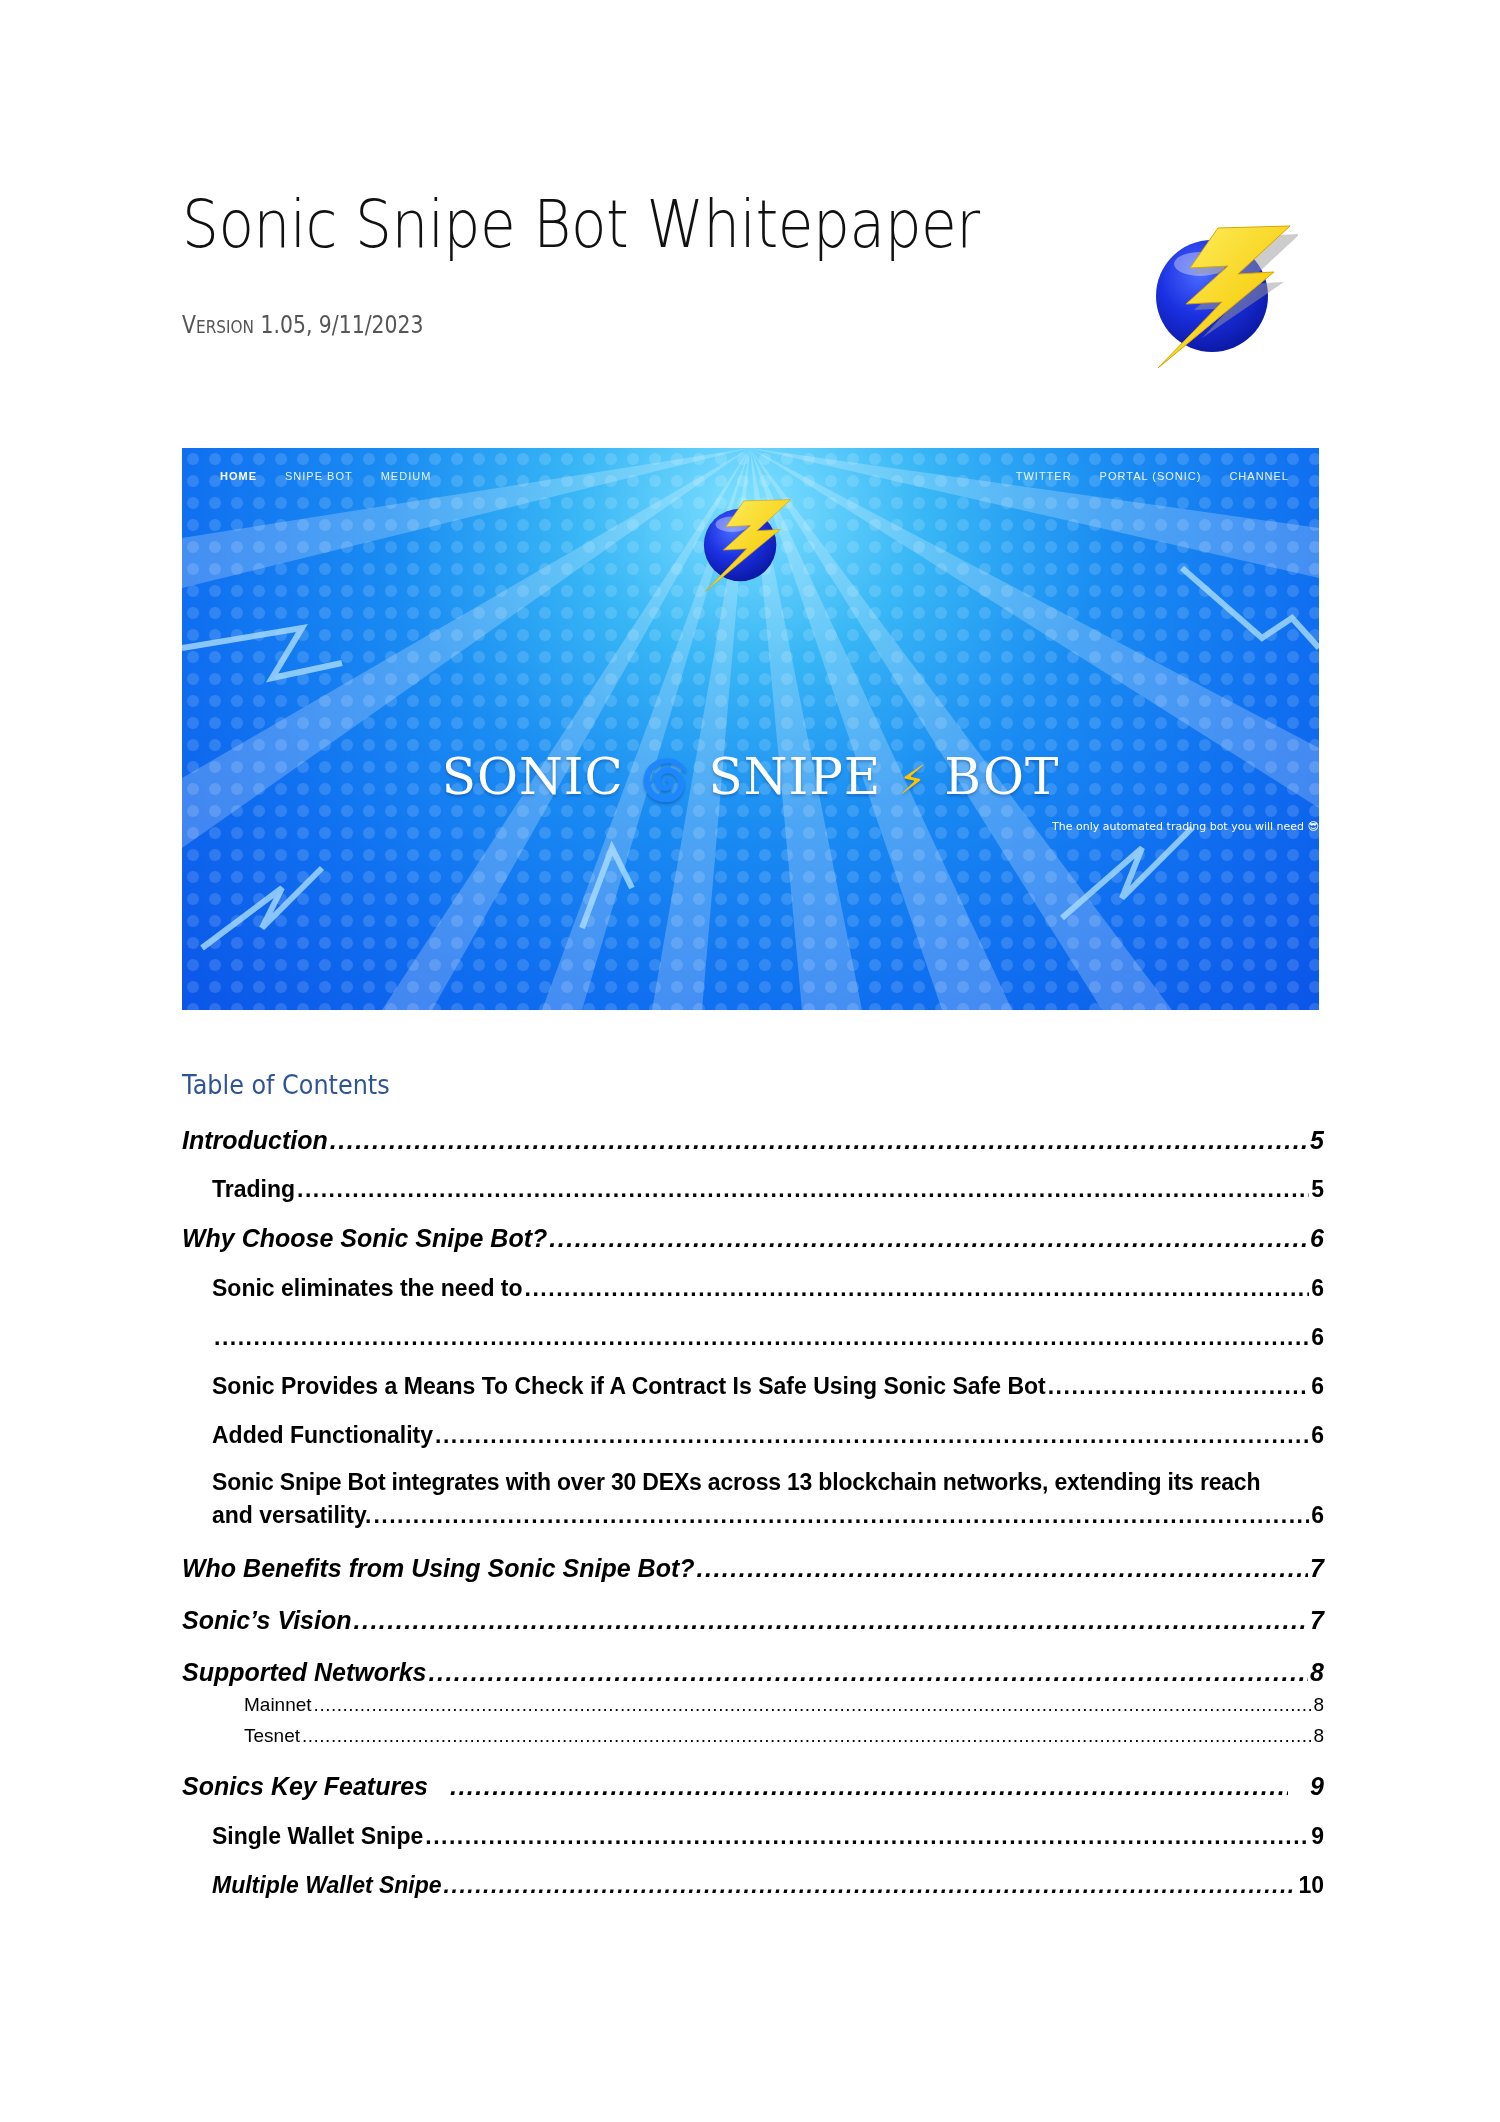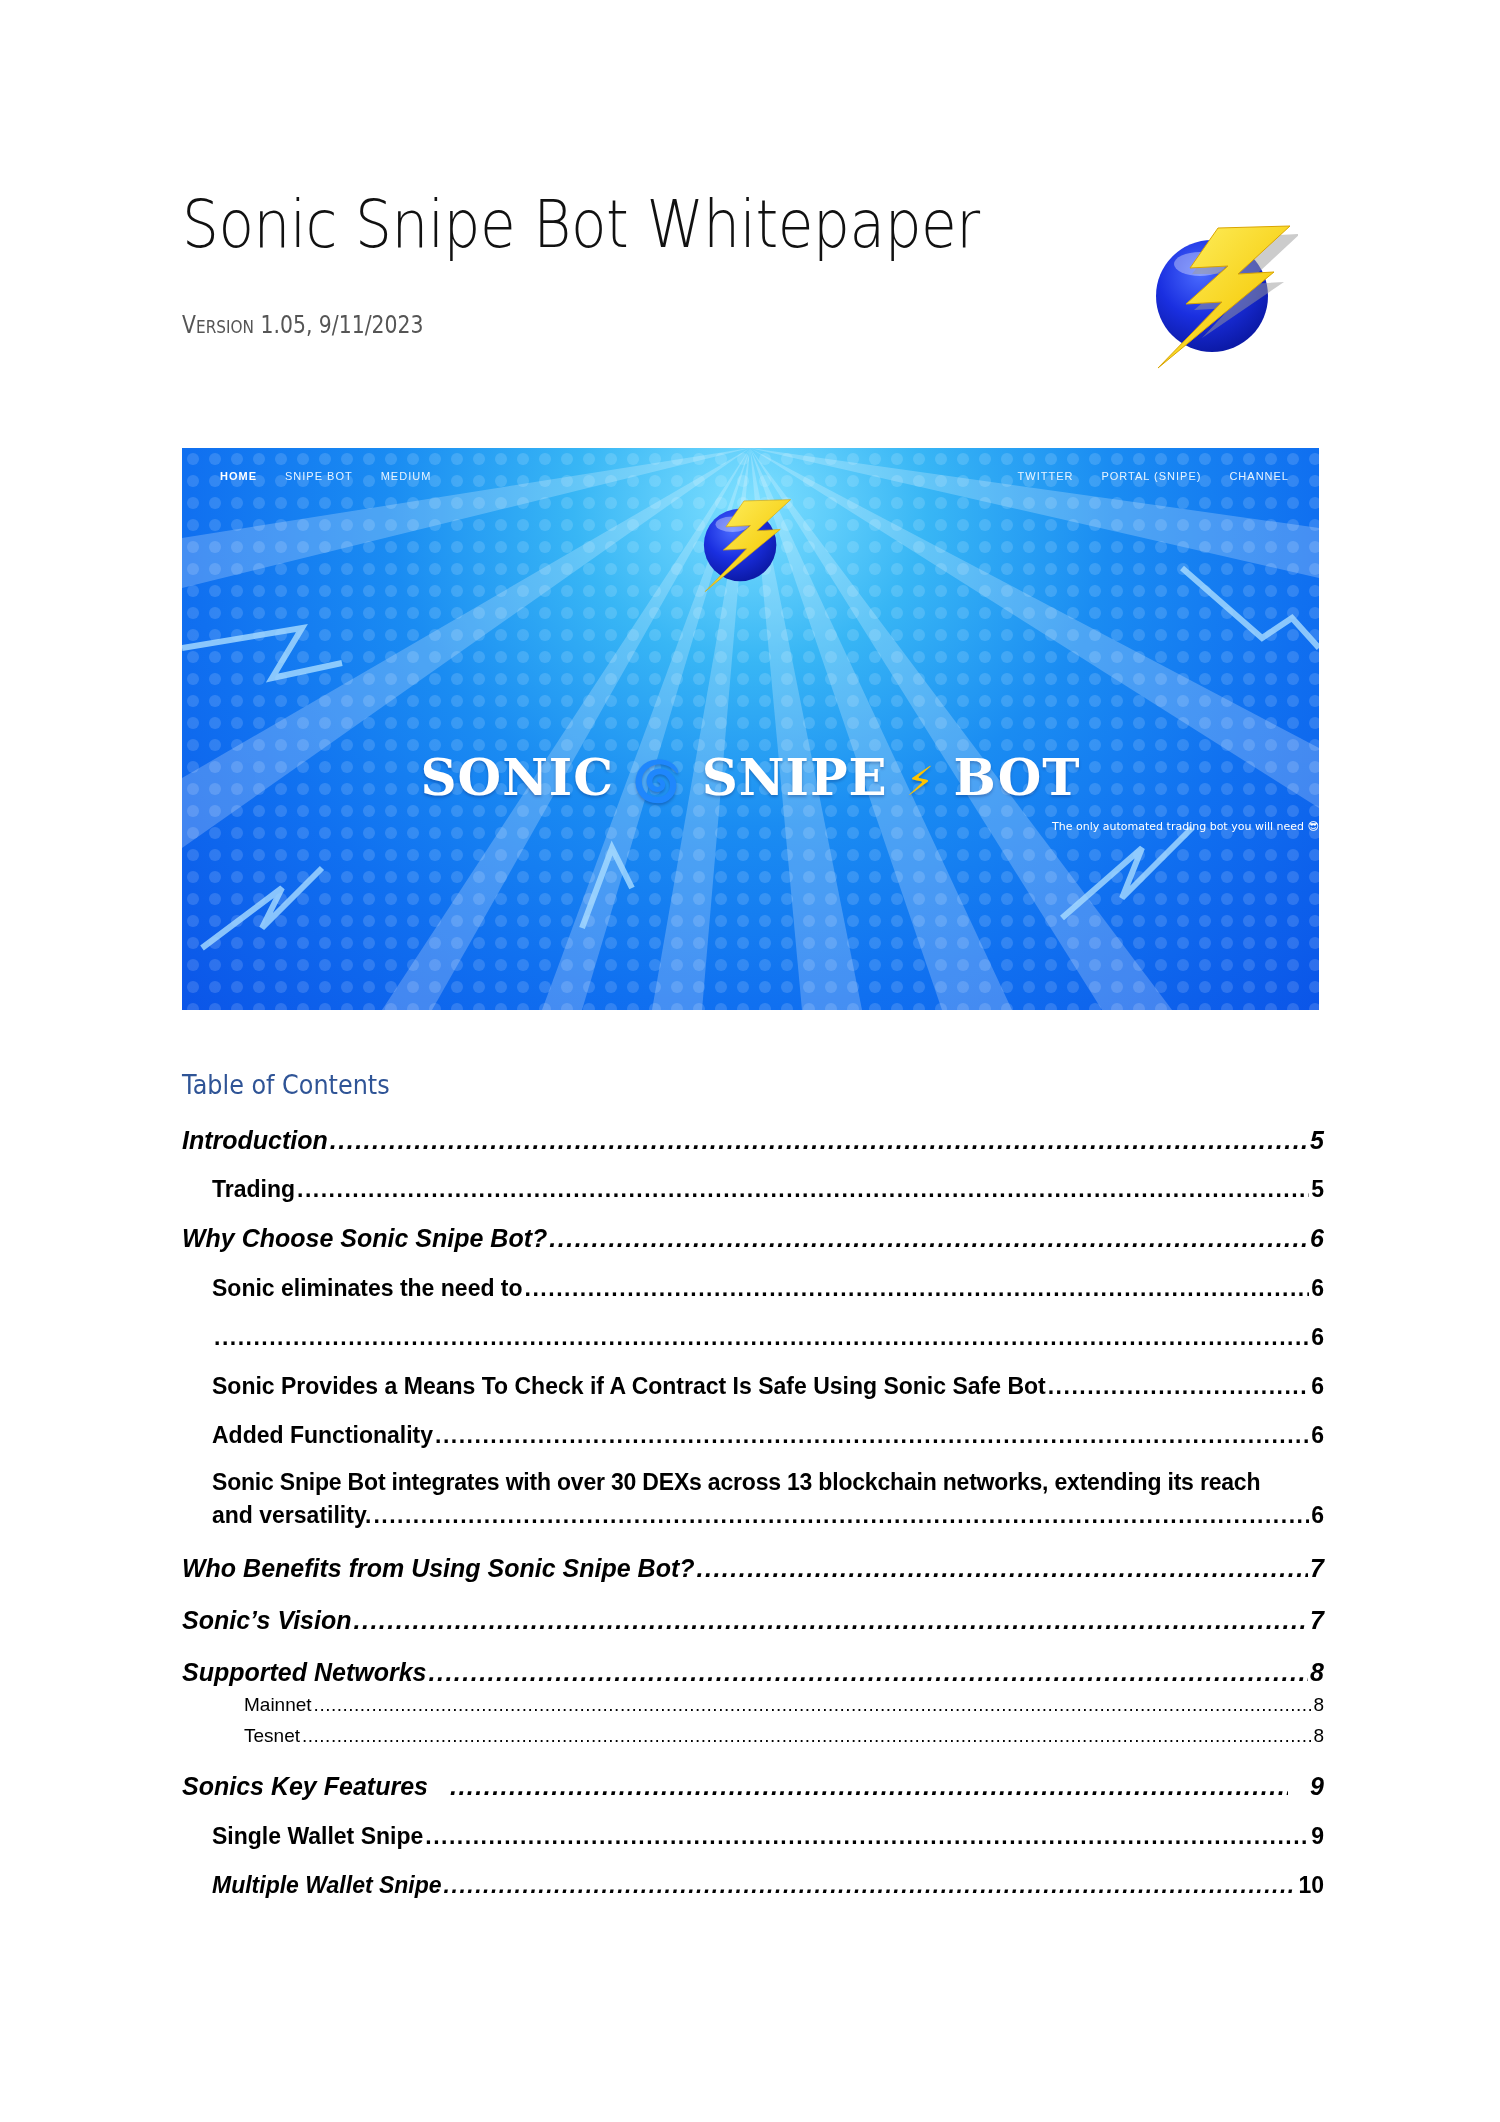--- a/index.html
+++ b/index.html
@@ -20,21 +20,21 @@
               background: radial-gradient(ellipse at 50% 10%, #7fe0ff 0%, #38b6f5 22%, #1a8cf2 45%, #1070f0 70%, #0b55e8 100%); }
     .banner svg.bg { position: absolute; left: 0; top: 0; }
     .nav { position: absolute; top: 22px; font-size: 11px; letter-spacing: 1px; color: #e8f4ff; }
     .nav span { margin-right: 28px; margin-top: 8px; }
     .nav .home { font-weight: bold; color: #fff; }
     .nav-left { left: 38px; }
     .nav-right { right: 30px; }
     .nav-right span { margin-right: 0; margin-left: 28px; }
     .banner-logo { position: absolute; left: 502px; top: 40px; width: 120px; height: 110px; }
     .headline { position: absolute; left: 0; right: 0; top: 300px; text-align: center; color: #fff;
-                font-family: "DejaVu Serif", "Liberation Serif", serif; font-weight: bold; font-size: 50px;
+                font-family: "DejaVu Serif", "Liberation Serif", serif; font-weight: normal; font-size: 50px;
                 letter-spacing: 1px; text-shadow: 0 2px 3px rgba(0,0,60,0.25); }
     .headline .emoji { font-family: "DejaVu Sans", sans-serif; font-size: 40px; }
     .headline .spiral { color: #4aa8ff; }
     .headline .bolt { color: #ffc400; }
     .tagline { position: absolute; left: 0; right: 0; top: 372px; text-align: right; color: #fff;
                font-size: 11px; font-family: "DejaVu Sans", sans-serif; }
 
     .toc-heading { position: absolute; left: 182px; top: 1070px; font-size: 26px; color: #2f5496;
                    font-family: "DejaVu Sans", sans-serif; transform: scaleX(0.92); transform-origin: left top; }
 
@@ -111,21 +111,21 @@
       <polyline points="20,500 100,440 80,480 140,420"></polyline>
       <polyline points="880,470 960,400 940,450 1010,380"></polyline>
       <polyline points="400,480 430,400 450,440"></polyline>
     </g>
   </svg>
 
   <div class="nav nav-left">
     <span class="home">HOME</span><span>SNIPE BOT</span><span>MEDIUM</span>
   </div>
   <div class="nav nav-right">
-    <span>TWITTER</span><span>PORTAL (SNIPE)</span><span>CHANNEL</span>
+    <span>TWITTER</span><span>PORTAL (SONIC)</span><span>CHANNEL</span>
   </div>
 
   <div class="banner-logo">
     <svg width="120" height="110" viewBox="0 0 160 170">
       <circle cx="74" cy="88" r="56" fill="url(#orb)"></circle>
       <ellipse cx="62" cy="56" rx="26" ry="12" fill="#ffffff" opacity="0.35"></ellipse>
       <polygon points="80,20 152,18 100,66 136,64 20,160 84,94 48,96 90,58 52,60" fill="url(#bolt)" stroke="#d9a400" stroke-width="1"></polygon>
     </svg>
   </div>
 

